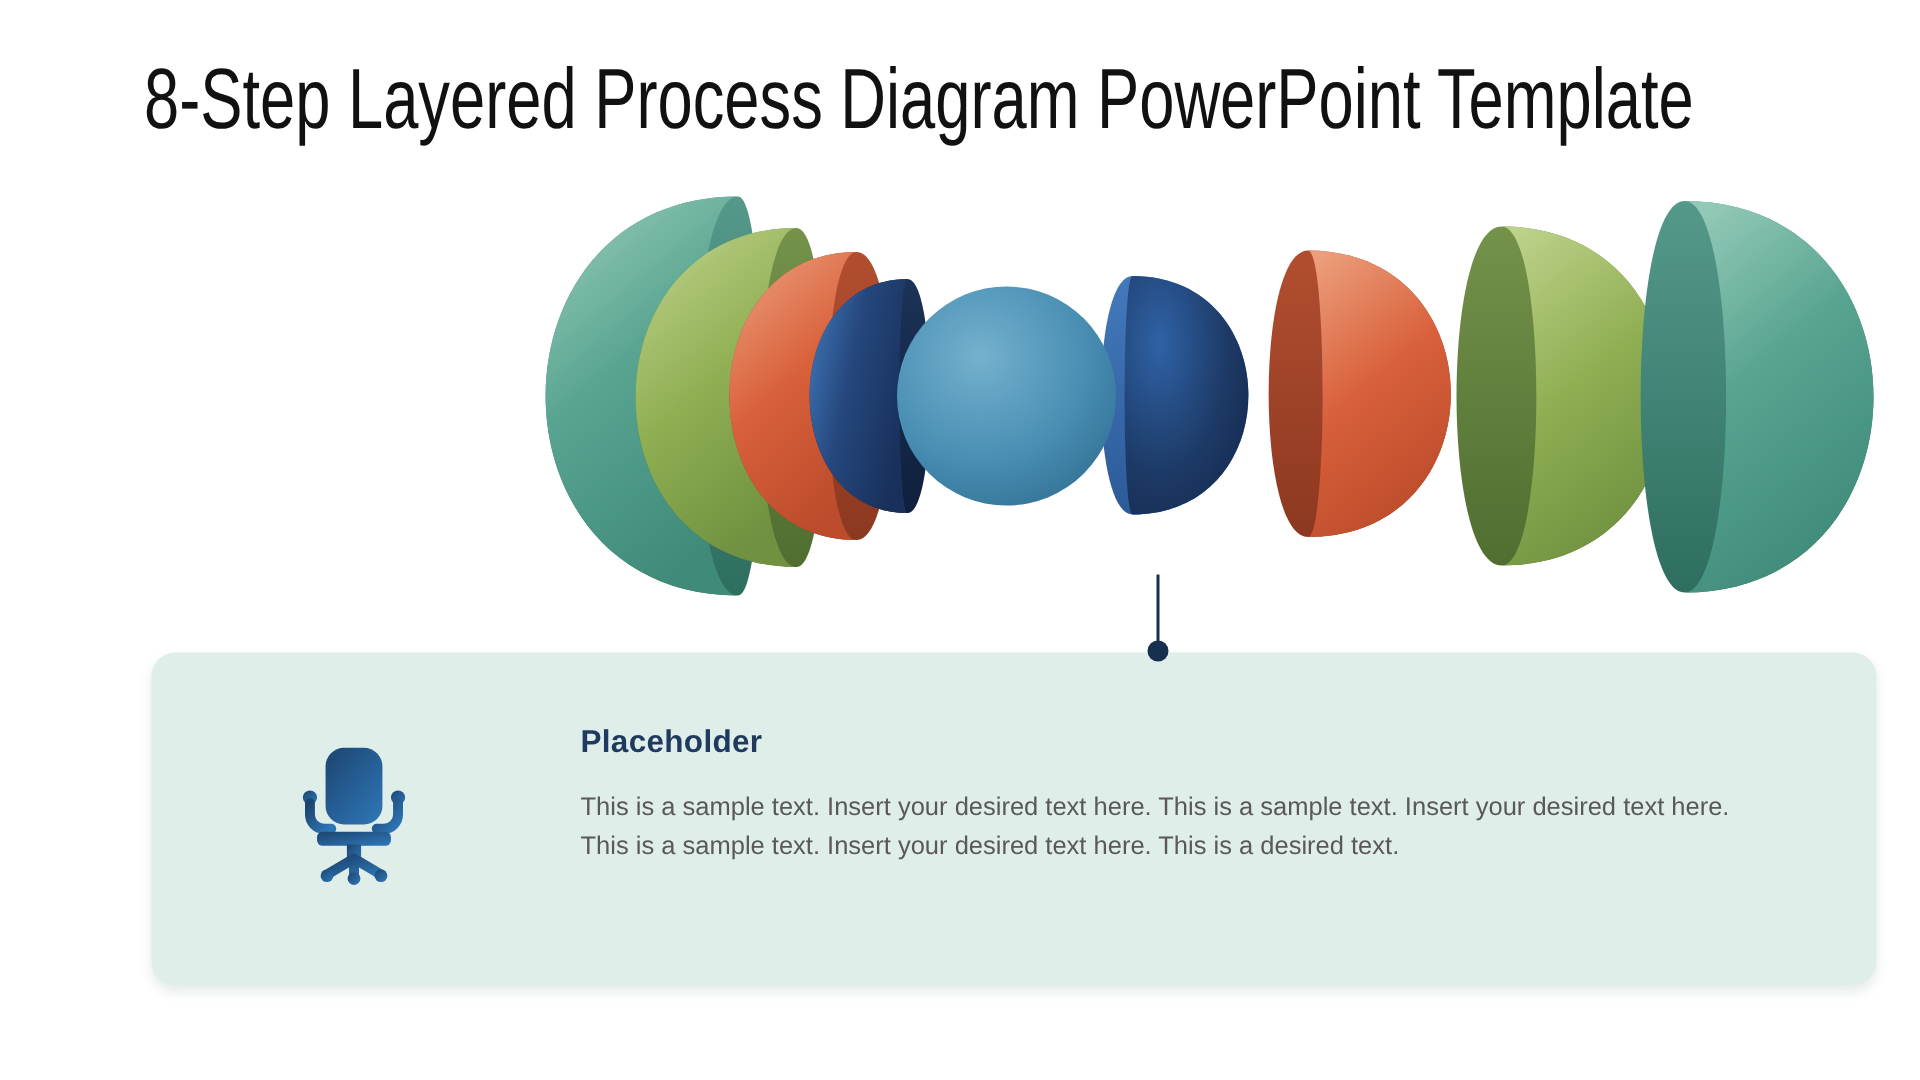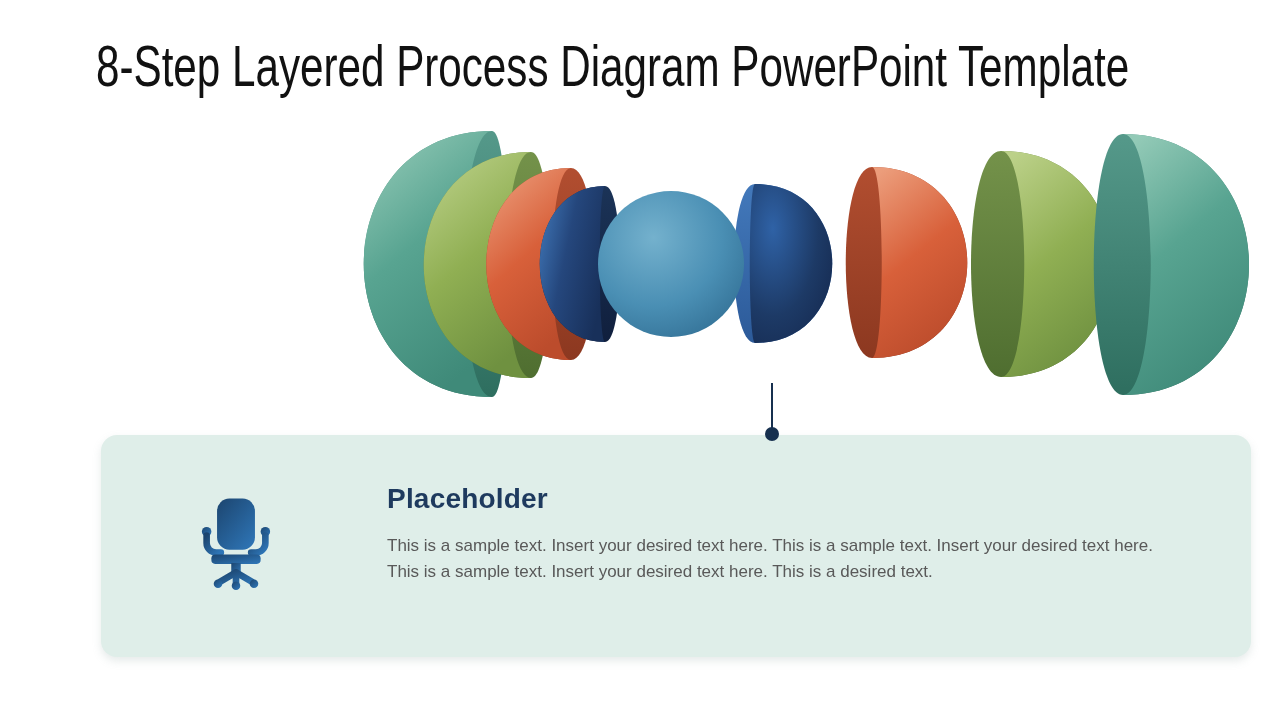--- a/index.html
+++ b/index.html
@@ -46,21 +46,21 @@
     left:99px;top:62px;
     width:72px;height:94px;
   }
   .card-text{
     position:absolute;
     left:286px;top:48px;
     width:790px;
   }
   .card-heading{
     margin:0 0 18px 0;
-    font-size:28px;
+    font-size:21px;
     font-weight:700;
     color:#1e3a5e;
     letter-spacing:0.2px;
   }
   .card-body{
     margin:0;
     font-size:17px;
     line-height:26px;
     color:#595959;
   }

